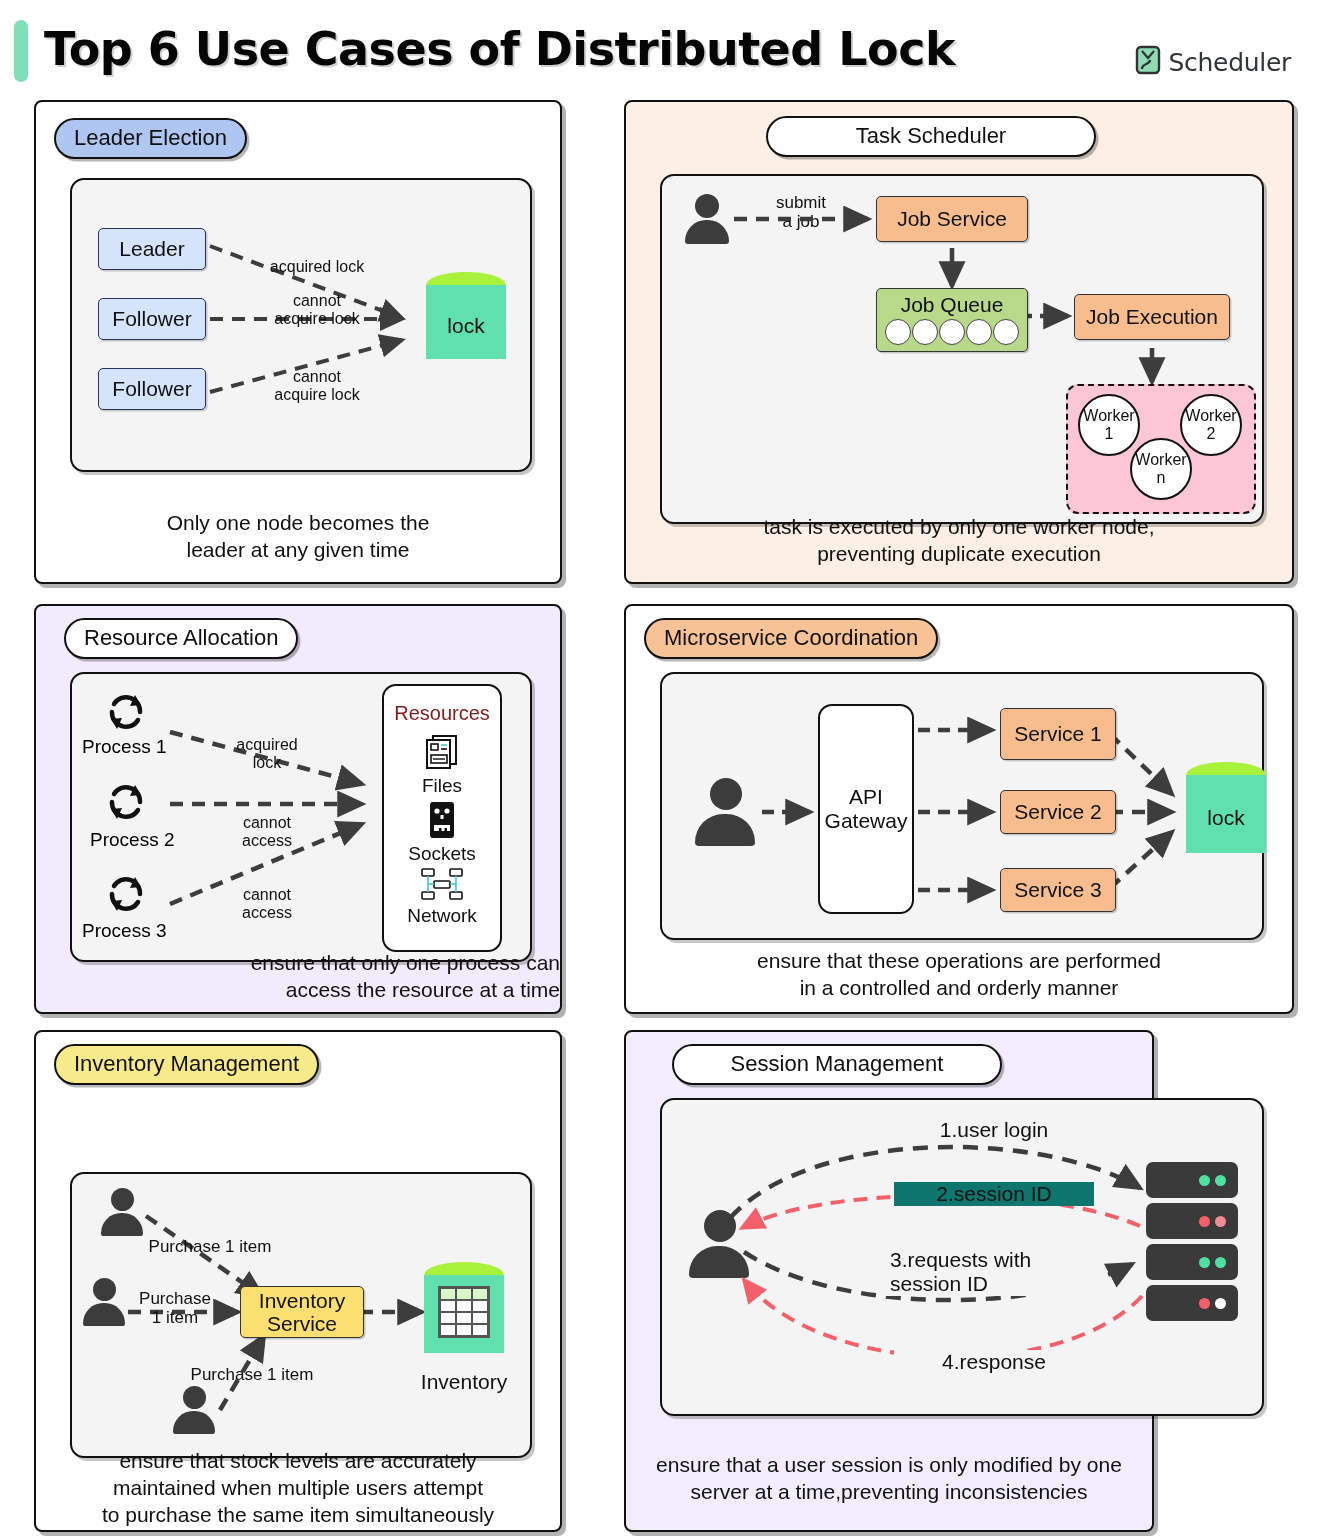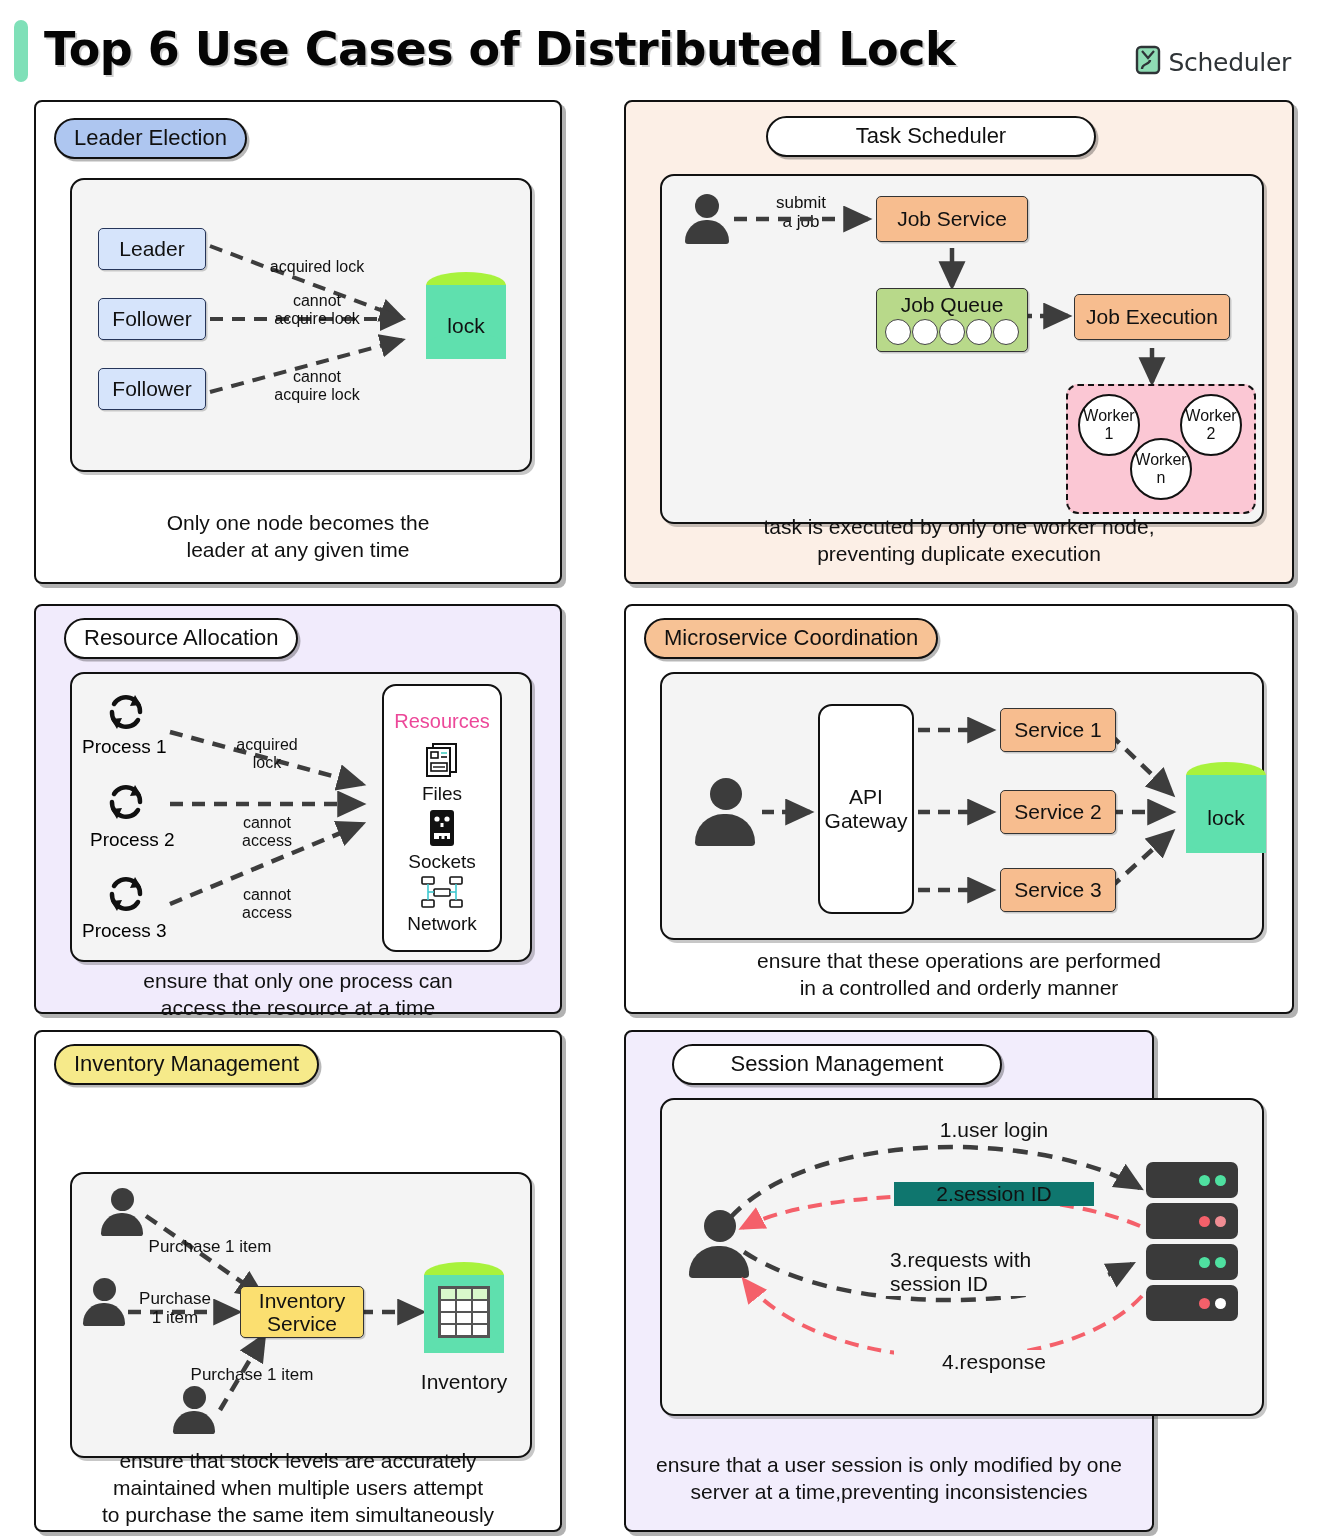--- a/index.html
+++ b/index.html
@@ -274,21 +274,21 @@
     </svg>
 
     <div class="edge-label" style="left:130px; top:62px; width:130px; text-align:center;">acquired
 lock</div>
     <div class="edge-label" style="left:130px; top:140px; width:130px; text-align:center;">cannot
 access</div>
     <div class="edge-label" style="left:130px; top:212px; width:130px; text-align:center;">cannot
 access</div>
 
     <div style="position:absolute; left:310px; top:10px; width:120px; height:268px; border:2px solid #111; border-radius:14px; background:#fff;">
-      <div style="text-align:center; font-size:20px; margin-top:24px; color:#ec4899;">Resources</div>
+      <div style="text-align:center; font-size:20px; margin-top:16px; color:#7f1d1d;">Resources</div>
 
       <div style="text-align:center; margin-top:8px;">
         <svg width="38" height="38" viewBox="0 0 38 38">
           <rect x="10" y="3" width="23" height="28" fill="#fff" stroke="#111" stroke-width="2"></rect>
           <rect x="4" y="7" width="23" height="28" fill="#fff" stroke="#111" stroke-width="2"></rect>
           <rect x="8" y="11" width="7" height="6" fill="none" stroke="#111" stroke-width="1.6"></rect>
           <line x1="18" y1="12" x2="24" y2="12" stroke="#5bd3c7" stroke-width="1.8"></line>
           <line x1="18" y1="16" x2="24" y2="16" stroke="#111" stroke-width="1.6"></line>
           <rect x="8" y="22" width="16" height="8" fill="none" stroke="#111" stroke-width="1.6"></rect>
           <line x1="10" y1="26" x2="22" y2="26" stroke="#111" stroke-width="1.4"></line>
@@ -317,21 +317,21 @@
           <line x1="9" y1="9" x2="9" y2="25" stroke="#3ec8d0" stroke-width="1.6"></line>
           <line x1="37" y1="9" x2="37" y2="25" stroke="#3ec8d0" stroke-width="1.6"></line>
           <line x1="9" y1="17" x2="15" y2="17" stroke="#3ec8d0" stroke-width="1.6"></line>
           <line x1="31" y1="17" x2="37" y2="17" stroke="#3ec8d0" stroke-width="1.6"></line>
         </svg>
       </div>
       <div style="text-align:center; font-size:19px; color:#111;">Network</div>
     </div>
   </div>
 
-  <div class="caption" style="top:362px; white-space:pre-line;">ensure that only one process can
+  <div class="caption" style="top:344px; white-space:pre-line;text-align:right;">ensure that only one process can
 access the resource at a time</div>
 </div>
 
 <div class="panel" style="left:624px; top:604px; width:670px; height:410px; background:#ffffff;">
 
   <div class="badge" style="left:18px; top:12px; background:#f7c295;">Microservice Coordination</div>
 
   <div class="inner-box" style="left:34px; top:66px; width:604px; height:268px;">
 
     <div class="person" style="left:32px; top:104px; width:62px; height:68px;">
@@ -350,21 +350,21 @@
       </defs>
       <path d="M100,138 L148,138" stroke="#3d3d3d" stroke-width="4.5" stroke-dasharray="12,8" fill="none" marker-end="url(#ar4)"></path>
       <path d="M256,56 L330,56" stroke="#3d3d3d" stroke-width="4.5" stroke-dasharray="12,8" fill="none" marker-end="url(#ar4)"></path>
       <path d="M256,138 L330,138" stroke="#3d3d3d" stroke-width="4.5" stroke-dasharray="12,8" fill="none" marker-end="url(#ar4)"></path>
       <path d="M256,216 L330,216" stroke="#3d3d3d" stroke-width="4.5" stroke-dasharray="12,8" fill="none" marker-end="url(#ar4)"></path>
       <path d="M448,60 L510,120" stroke="#3d3d3d" stroke-width="4.5" stroke-dasharray="13,9" fill="none" marker-end="url(#ar4)"></path>
       <path d="M448,138 L510,138" stroke="#3d3d3d" stroke-width="4.5" stroke-dasharray="13,9" fill="none" marker-end="url(#ar4)"></path>
       <path d="M448,214 L510,158" stroke="#3d3d3d" stroke-width="4.5" stroke-dasharray="13,9" fill="none" marker-end="url(#ar4)"></path>
     </svg>
 
-    <div class="node" style="left:338px; top:34px; width:116px; height:44px; background:#f7bd8f; border-color:#333;">Service 1</div>
+    <div class="node" style="left:338px; top:34px; width:116px; height:52px; background:#f7bd8f; border-color:#333;">Service 1</div>
     <div class="node" style="left:338px; top:116px; width:116px; height:44px; background:#f7bd8f; border-color:#333;">Service 2</div>
     <div class="node" style="left:338px; top:194px; width:116px; height:44px; background:#f7bd8f; border-color:#333;">Service 3</div>
 
     <div class="cyl" style="left:524px; top:88px; width:80px; height:104px;">
       <div class="top" style="top:0; height:26px;"></div>
       <div class="body" style="top:13px; height:78px;"></div>
       <div class="bottom" style="top:65px; height:26px;"></div>
       <div class="cap" style="top:44px;">lock</div>
     </div>
   </div>

